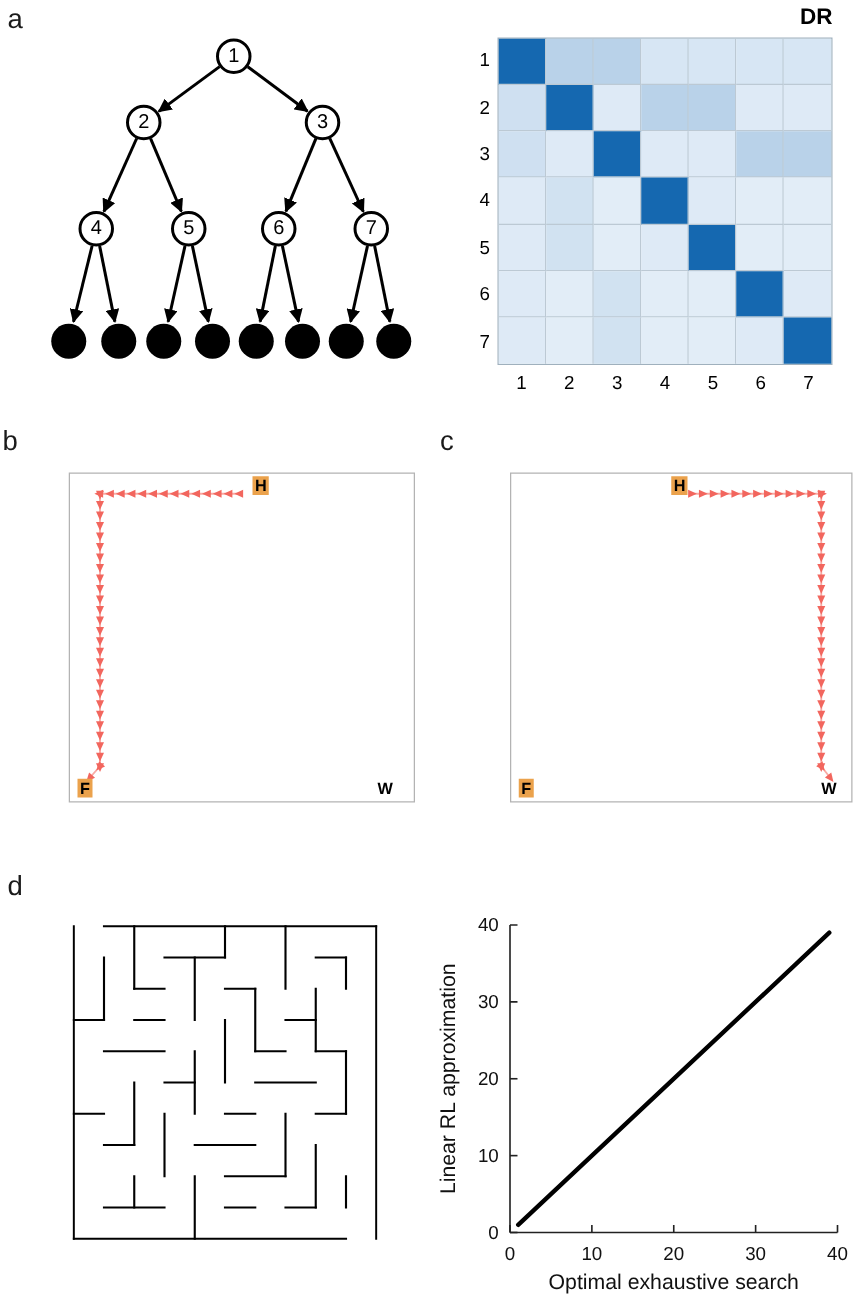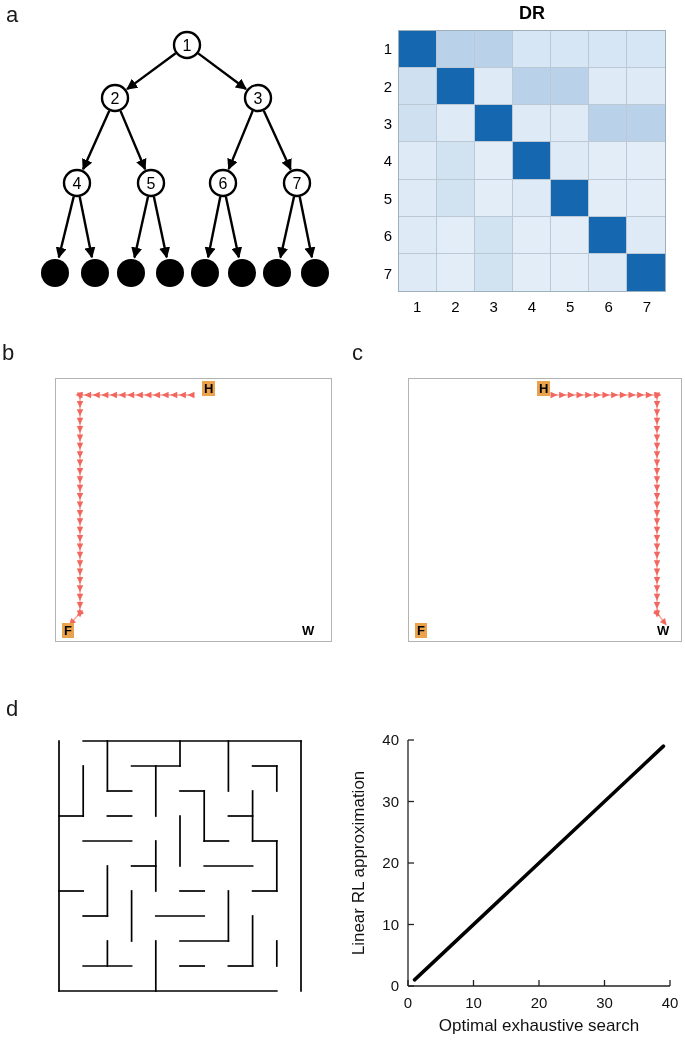--- a/index.html
+++ b/index.html
@@ -2,21 +2,21 @@
 <html style="--label-bg: #eba24c;"><head>
 <meta charset="utf-8">
 <style>
   *{margin:0;padding:0;box-sizing:border-box}
   html,body{background:#fff}
   .canvas{position:relative;width:685px;height:1047px;background:#fff;overflow:hidden;
           font-family:"Liberation Sans",sans-serif;color:#000}
   .abs{position:absolute}
   .panel-label{font-size:22px;color:#1a1a1a}
   
-  .hm-title{width:268px;text-align:center;font-weight:bold;font-size:18px}
+  .hm-title{width:268px;text-align:right;font-weight:bold;font-size:18px}
   .hm-grid{display:grid;grid-template-columns:repeat(7,1fr);grid-template-rows:repeat(7,1fr);
            width:268px;height:262px;border:1px solid #9fb0bd;background:#fff}
   .hm-cell{border-right:1px solid #bcc9d4;border-bottom:1px solid #bcc9d4}
   .hm-cell:nth-child(7n){border-right:none}
   .hm-cell:nth-last-child(-n+7){border-bottom:none}
   .hm-rows{display:grid;grid-template-rows:repeat(7,1fr);width:20px;height:262px;
            align-items:center;justify-items:end;font-size:15px}
   .hm-cols{display:grid;grid-template-columns:repeat(7,1fr);width:268px;height:20px;
            align-items:center;justify-items:center;font-size:15px}
   

